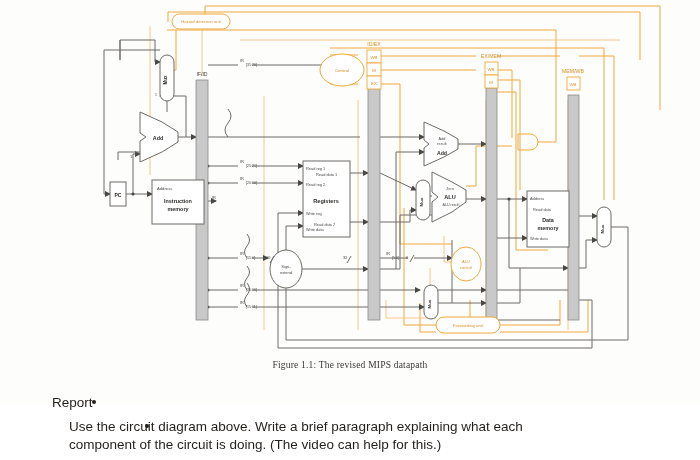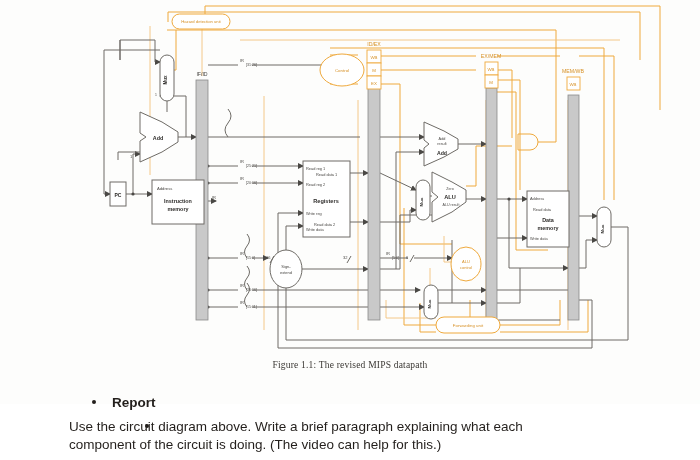--- a/index.html
+++ b/index.html
@@ -19,22 +19,22 @@
 
   .cap{
     position:absolute;left:0;top:360px;width:700px;
     text-align:center;
     font-family:"Liberation Serif",serif;
     font-size:9.5px;color:#3a3733;letter-spacing:.2px;
   }
 
   
   #notes{position:absolute;left:0;top:395px;width:700px;}
-  .b1{position:relative;margin:0 0 4px 0;padding-left:112px;
-      font-size:13.5px;color:#231f1c;line-height:1.25;font-weight:bold;}
+  .b1{position:relative;margin:0 0 4px 0;padding-left:52px;
+      font-size:13.5px;color:#231f1c;line-height:1.25;}
   .b1 .dot{position:absolute;left:92px;top:5px;width:4px;height:4px;
       border-radius:50%;background:#231f1c;}
   .b2{position:relative;margin:6px 0 0 0;padding-left:69px;
       font-size:13.5px;color:#231f1c;line-height:1.32;}
   .b2 .dot{position:absolute;left:145px;top:6px;width:4px;height:4px;
       border-radius:50%;background:#231f1c;}
   .b2 .txt{display:block;max-width:480px;}
 </style>
 </head>
 <body>

